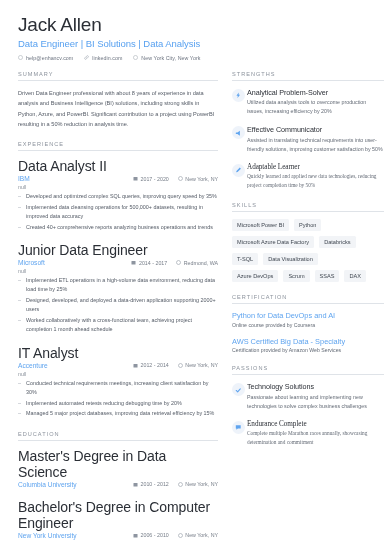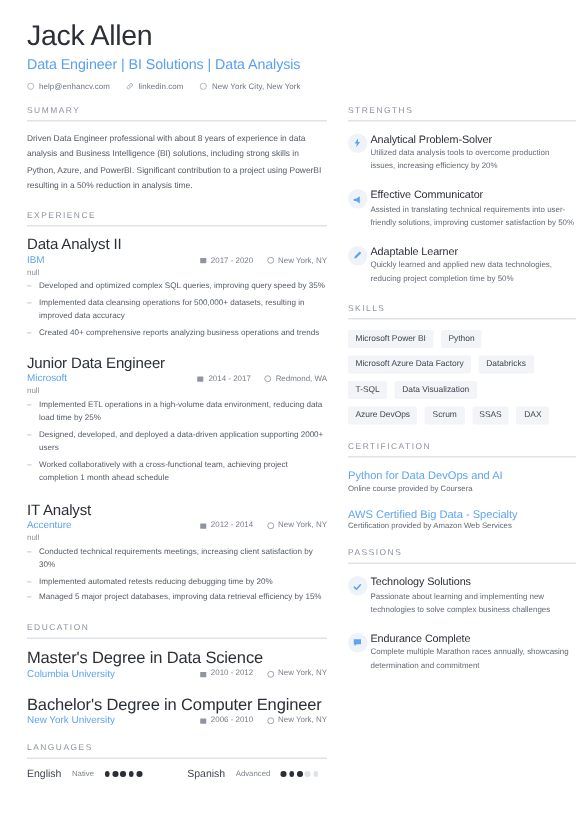--- a/index.html
+++ b/index.html
@@ -40,55 +40,55 @@
     border-bottom: 0.7px solid #dfe3e8; margin-bottom: 7px;
   }
 
   
   .summary-text { font-size: 5.6px; line-height: 1.85; color: #545b66; }
 
   
   .entry { margin-bottom: 10px; }
   .entry:last-child { margin-bottom: 0; }
   .entry-title {
-    font-size: 10px; color: #2b2f36; font-weight: 400;
+    font-size: 14px; color: #2b2f36; font-weight: 400;
     letter-spacing: -0.1px; margin-bottom: 1px;
   }
   .entry-meta { display: flex; align-items: center; margin-bottom: 2px; }
   .entry-org { font-size: 6.6px; color: #5fa4ef; flex: 0 0 auto; }
   .meta-right { margin-left: auto; display: flex; align-items: center; gap: 9px; }
   .meta-chunk { display: flex; align-items: center; gap: 2.5px; }
   .meta-text { font-size: 5.3px; color: #767d88; white-space: nowrap; }
   .meta-ico { width: 5px; height: 5px; display: block; color: #8e95a0; }
   .meta-ico svg { width: 5px; height: 5px; display: block; }
   .entry-null { font-size: 5.3px; color: #8b929c; margin-bottom: 2px; }
   .bullets { list-style: none; }
   .bullets li {
     font-size: 5.4px; line-height: 1.75; color: #545b66;
     padding-left: 8px; position: relative; margin-bottom: 1px;
   }
   .bullets li:before {
     content: "–"; position: absolute; left: 0; top: 0; color: #9aa2ad;
   }
   .edu-entry { margin-bottom: 11px; }
-  .edu-entry .entry-title { font-size: 11px; }
+  .edu-entry .entry-title { font-size: 14px; }
 
   
   .langs { display: flex; align-items: center; }
   .lang { display: flex; align-items: center; gap: 7px; }
   .lang + .lang { margin-left: 30px; }
   .lang-name { font-size: 7px; color: #3f4650; }
   .lang-level { font-size: 5.2px; color: #7d848f; }
   .dots { display: flex; gap: 1.8px; align-items: center; }
   .dot { width: 3.6px; height: 3.6px; border-radius: 50%; background: #dfe3e8; }
   .dot.on { background: #2b2f36; }
 
   
   .item { display: flex; gap: 2px; margin-bottom: 9px; }
-  .item:last-child { margin-bottom: 0; }
+  .item:last-child { margin-bottom: 0; font-family: Liberation Serif, serif; }
   .badge {
     width: 13px; height: 13px; flex: 0 0 13px; border-radius: 50%;
     background: #eef3fa; display: flex; align-items: center; justify-content: center;
     margin-top: 1px;
   }
   .badge svg { width: 6.5px; height: 6.5px; display: block; color: #5fa4ef; }
   .item-body { flex: 1 1 auto; min-width: 0; }
   .item-title { font-size: 7.2px; color: #2b2f36; margin-bottom: 1.5px; letter-spacing: -0.05px; }
   .item-desc { font-size: 5.3px; line-height: 1.7; color: #636a75; }
 

